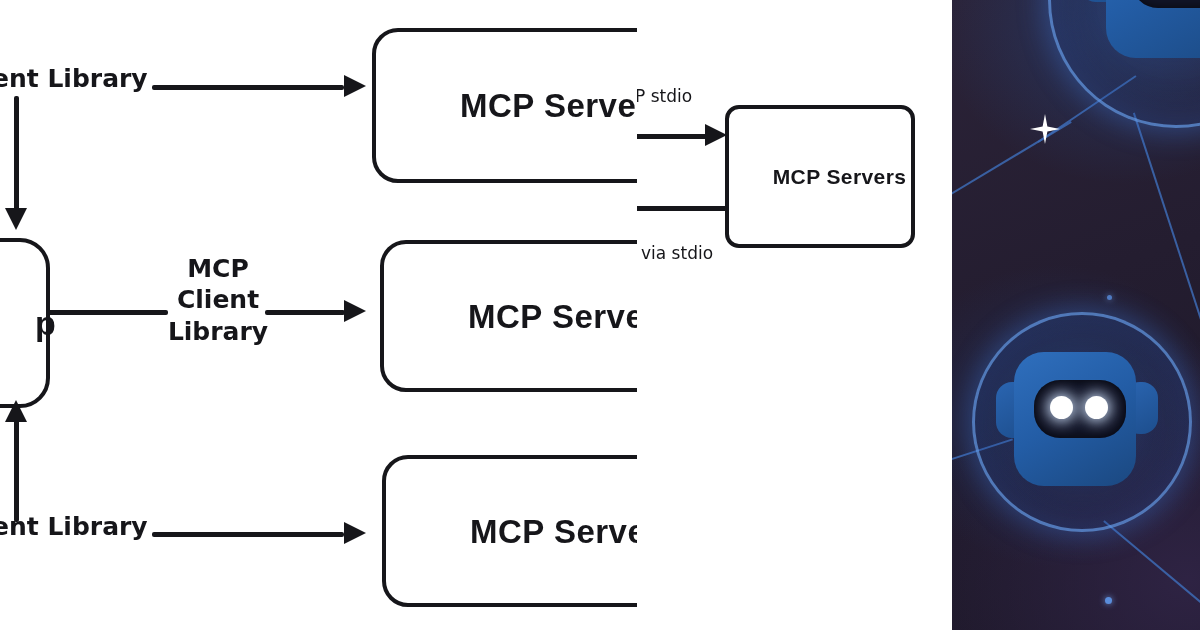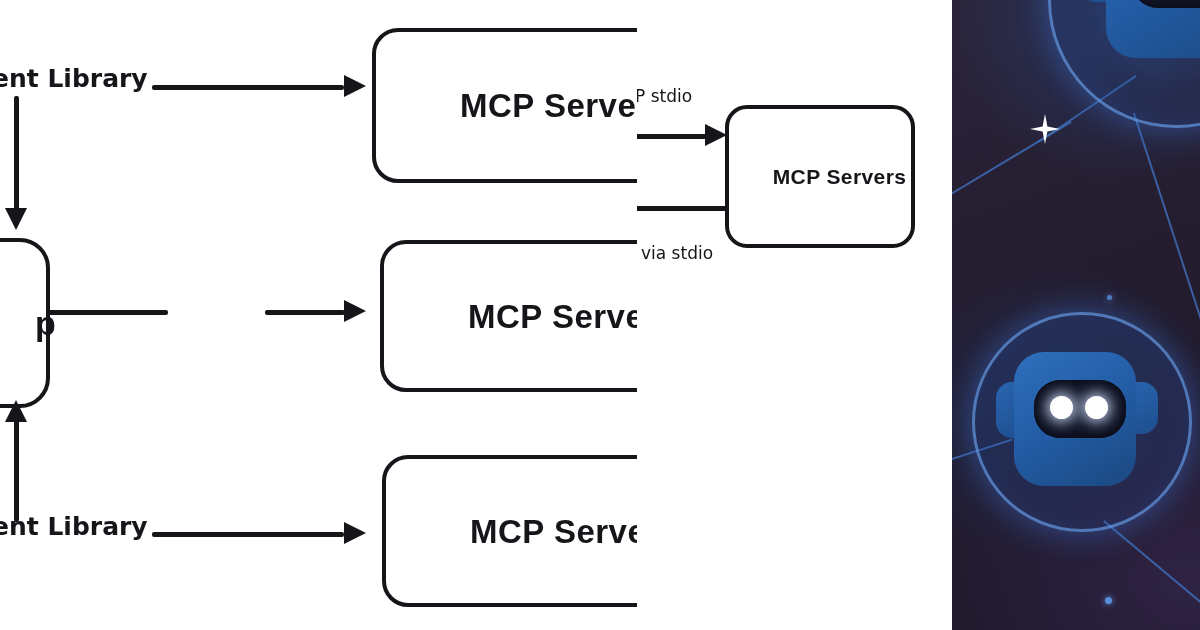--- a/index.html
+++ b/index.html
@@ -68,21 +68,21 @@
   #client-box{
     left:-60px;top:238px;width:110px;height:170px;
     border-radius:30px;
     font-size:34px;font-weight:700;
   }
   #client-box .node-label{padding-left:52px;}
 
   
   #servers-node{
     left:88px;top:105px;width:190px;height:143px;
-    border:4px solid #16161a;border-radius:22px;
+    border:4px solid #16161a;border-radius:14px;
     justify-content:center;
   }
   #servers-node .node-label{font-size:21px;font-weight:600;letter-spacing:.4px;}
 
   
   #panel-right{
     background:
       radial-gradient(260px 220px at 70% 4%,  rgba(38,70,130,.55) 0%, rgba(36,29,48,0) 72%),
       radial-gradient(230px 210px at 42% 66%, rgba(34,64,124,.45) 0%, rgba(36,29,48,0) 72%),
       radial-gradient(340px 300px at 95% 92%, rgba(48,36,70,.9) 0%, rgba(36,29,48,0) 80%),
@@ -137,20 +137,25 @@
     <div class="arrowhead right" style="left:344px;top:75px;"></div>
 
     <div class="node srv-node" style="left:372px;top:28px;width:290px;height:155px;">
       <span class="node-label">MCP Server</span>
     </div>
 
     <div class="vline" style="left:14px;top:96px;height:118px;"></div>
     <div class="arrowhead down" style="left:5px;top:208px;"></div>
 
     <div class="hline" style="left:48px;top:310px;width:120px;"></div>
+    <div class="edge-label lbl-big" style="left:163px;top:253px;width:110px;">
+      <div>MCP</div>
+      <div>Client</div>
+      <div>Library</div>
+    </div>
     <div class="hline" style="left:265px;top:310px;width:80px;"></div>
     <div class="arrowhead right" style="left:344px;top:300px;"></div>
 
     <div class="node srv-node" style="left:380px;top:240px;width:282px;height:152px;">
       <span class="node-label">MCP Server</span>
     </div>
 
     <div class="vline" style="left:14px;top:418px;height:104px;"></div>
     <div class="arrowhead up" style="left:5px;top:400px;"></div>
 

